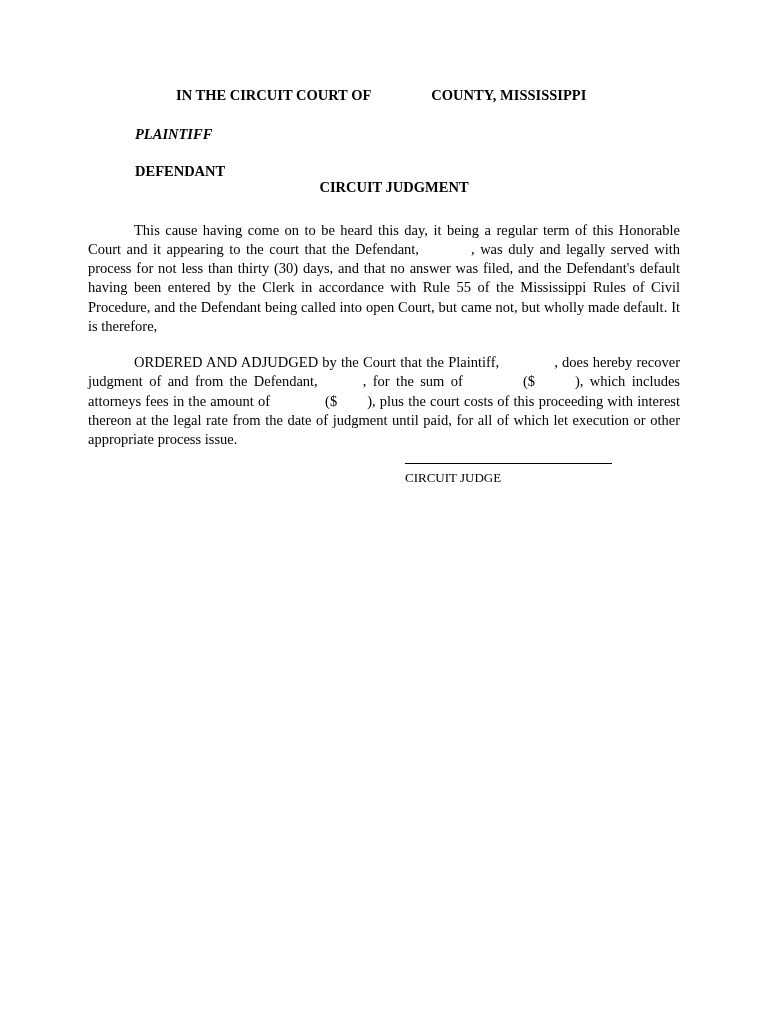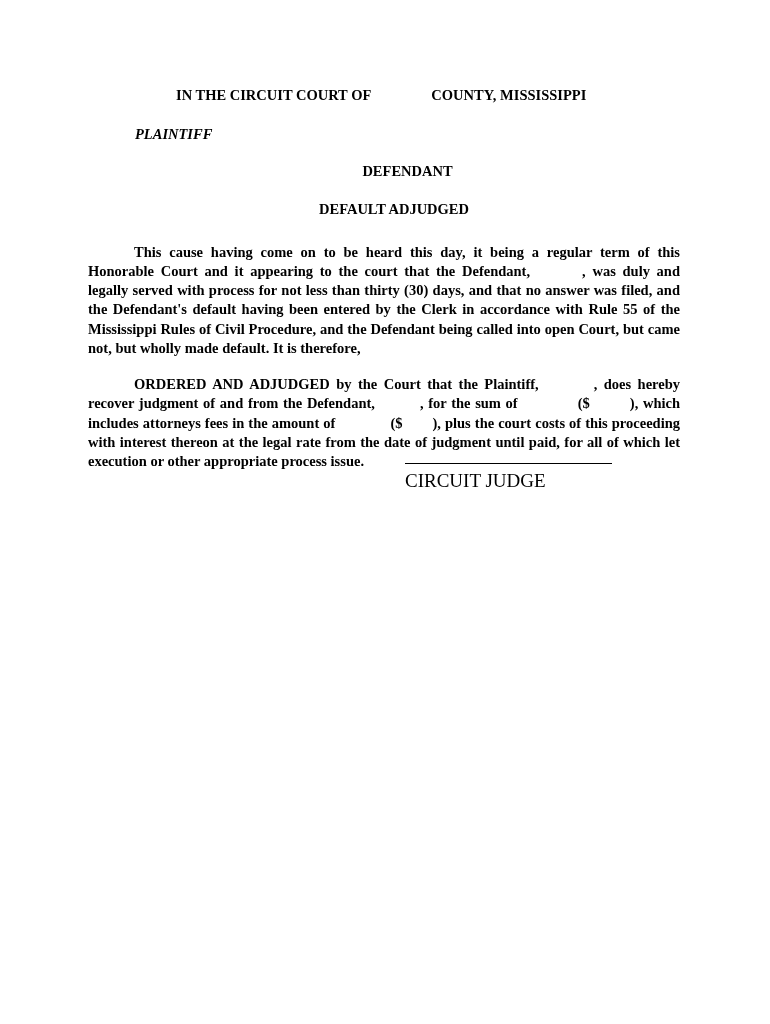--- a/index.html
+++ b/index.html
@@ -55,41 +55,38 @@
     left: 0px;
     top: 0;
   }
   .no-label {
     position: absolute;
     left: 318px;
     top: 0;
   }
   .party-defendant {
     margin-left: 47px;
-    margin-bottom: 22px;
-    text-align: center;
   }
   .doc-title {
     text-align: center;
     font-size: 14.5px;
     font-weight: bold;
     margin-left: 20px;
     margin-bottom: 25px;
   }
 
   
   .para {
     font-size: 14.5px;
     line-height: 1.33;
     text-align: justify;
     margin: 0 0 17px 0;
   }
   .para.first-indent {
     text-indent: 46px;
-    font-weight: bold;
   }
   .blank {
     display: inline-block;
   }
   .b40 { width: 40px; }
   .b45 { width: 45px; }
   .b52 { width: 52px; }
   .b30 { width: 30px; }
   .b55 { width: 55px; }
   .b60 { width: 60px; }
@@ -101,38 +98,38 @@
     top: 463px;
     width: 210px;
   }
   .sig-line {
     border-top: 1px solid #000000;
     width: 207px;
     height: 0;
     margin-bottom: 7px;
   }
   .sig-label {
-    font-size: 19px;
+    font-size: 13px;
     line-height: 1.1;
   }
 </style>
 </head>
 <body>
 
 <div class="page">
   <div class="doc-body">
 
     <div class="caption-line court-heading"><span>IN THE CIRCUIT COURT OF</span><span class="blank b60"></span><span>COUNTY, MISSISSIPPI</span></div>
 
     <div class="caption-line party-plaintiff">PLAINTIFF</div>
 
 
     <div class="caption-line party-defendant">DEFENDANT</div>
 
-    <div class="doc-title">DEFAULT ADJUDGED</div>
+    <div class="doc-title">CIRCUIT JUDGMENT</div>
 
     <p class="para first-indent"><span>This cause having come on to be heard this day, it being a regular term of this Honorable Court and it appearing to the court that the Defendant,</span><span class="blank b52"></span><span>, was duly and legally served with process for not less than thirty (30) days, and that no answer was filed, and the Defendant's default having been entered by the Clerk in accordance with Rule 55 of the Mississippi Rules of Civil Procedure, and the Defendant being called into open Court, but came not, but wholly made default.  It is therefore,</span></p>
 
     <p class="para first-indent"><span>ORDERED AND ADJUDGED by the Court that the Plaintiff,</span><span class="blank b55"></span><span>, does hereby recover judgment of and from the Defendant,</span><span class="blank b45"></span><span>, for the sum of</span><span class="blank b60"></span><span>($</span><span class="blank b40"></span><span>), which includes attorneys fees in the amount of</span><span class="blank b55"></span><span>($</span><span class="blank b30"></span><span>), plus the court costs of this proceeding with interest thereon at the legal rate from the date of judgment until paid, for all of which let execution or other appropriate process issue.</span></p>
 
   </div>
 
   <div class="sig-block">
     <div class="sig-line"></div>
     <div class="sig-label">CIRCUIT JUDGE</div>

